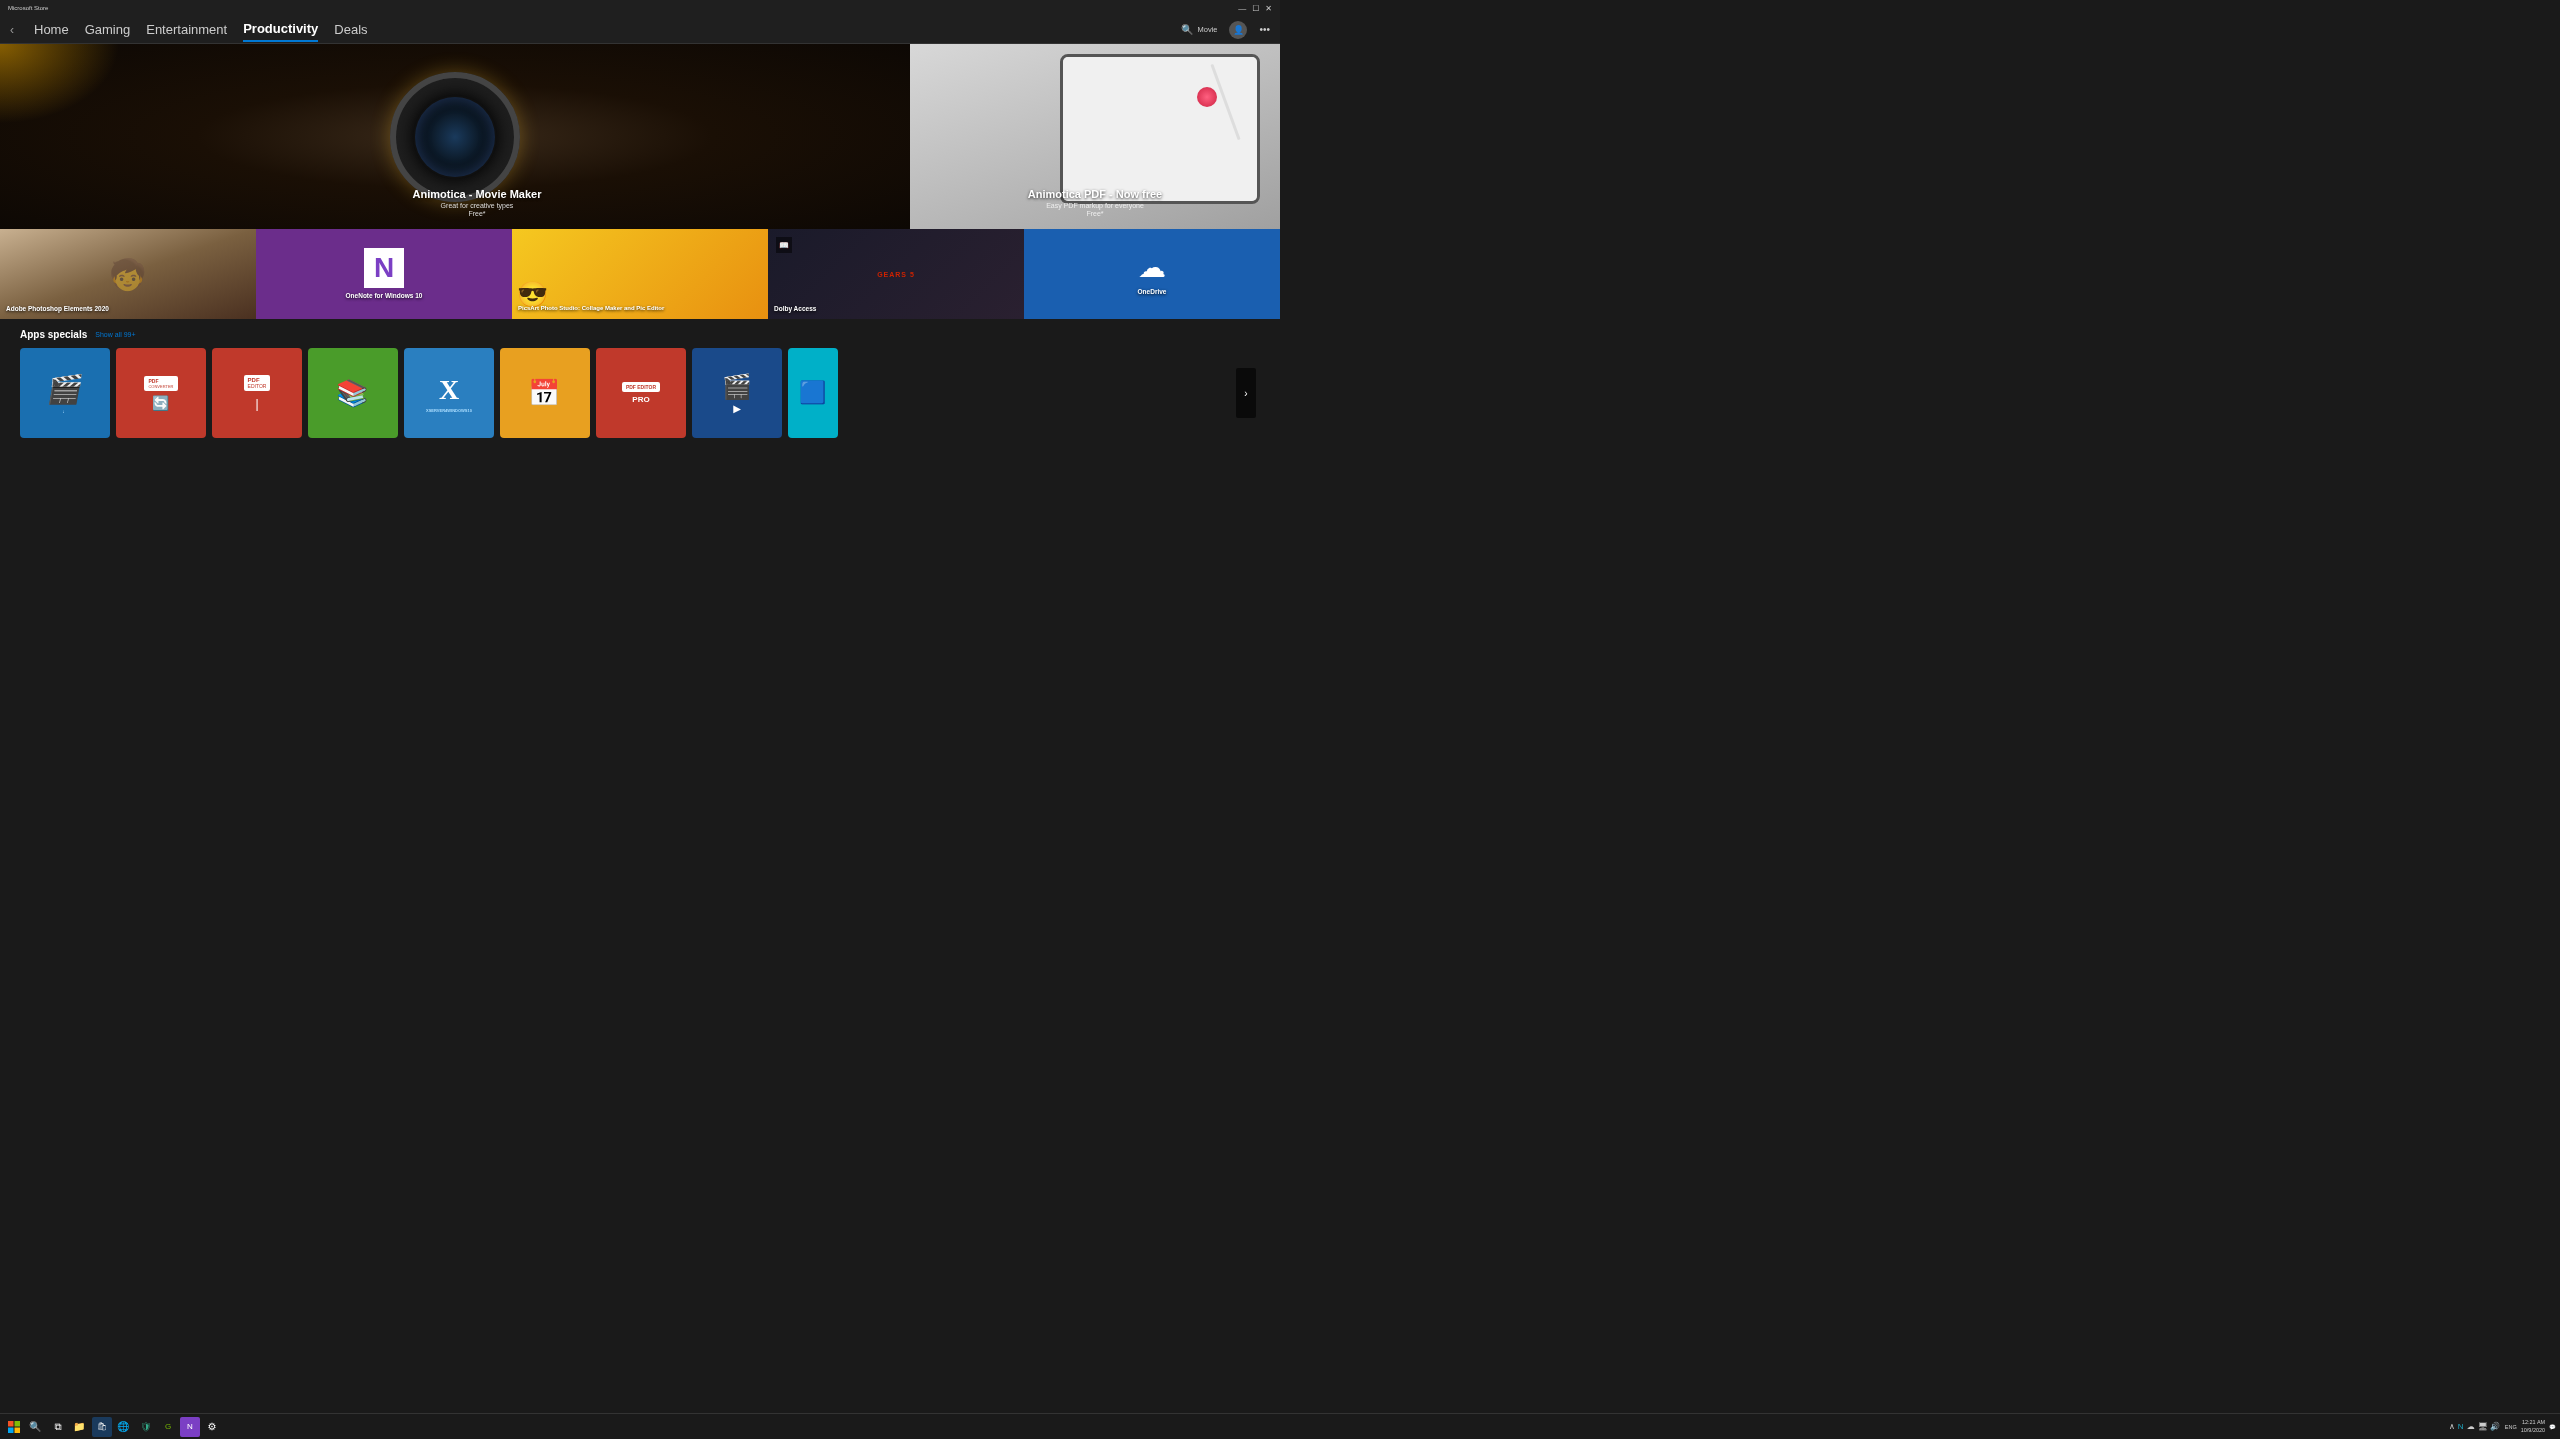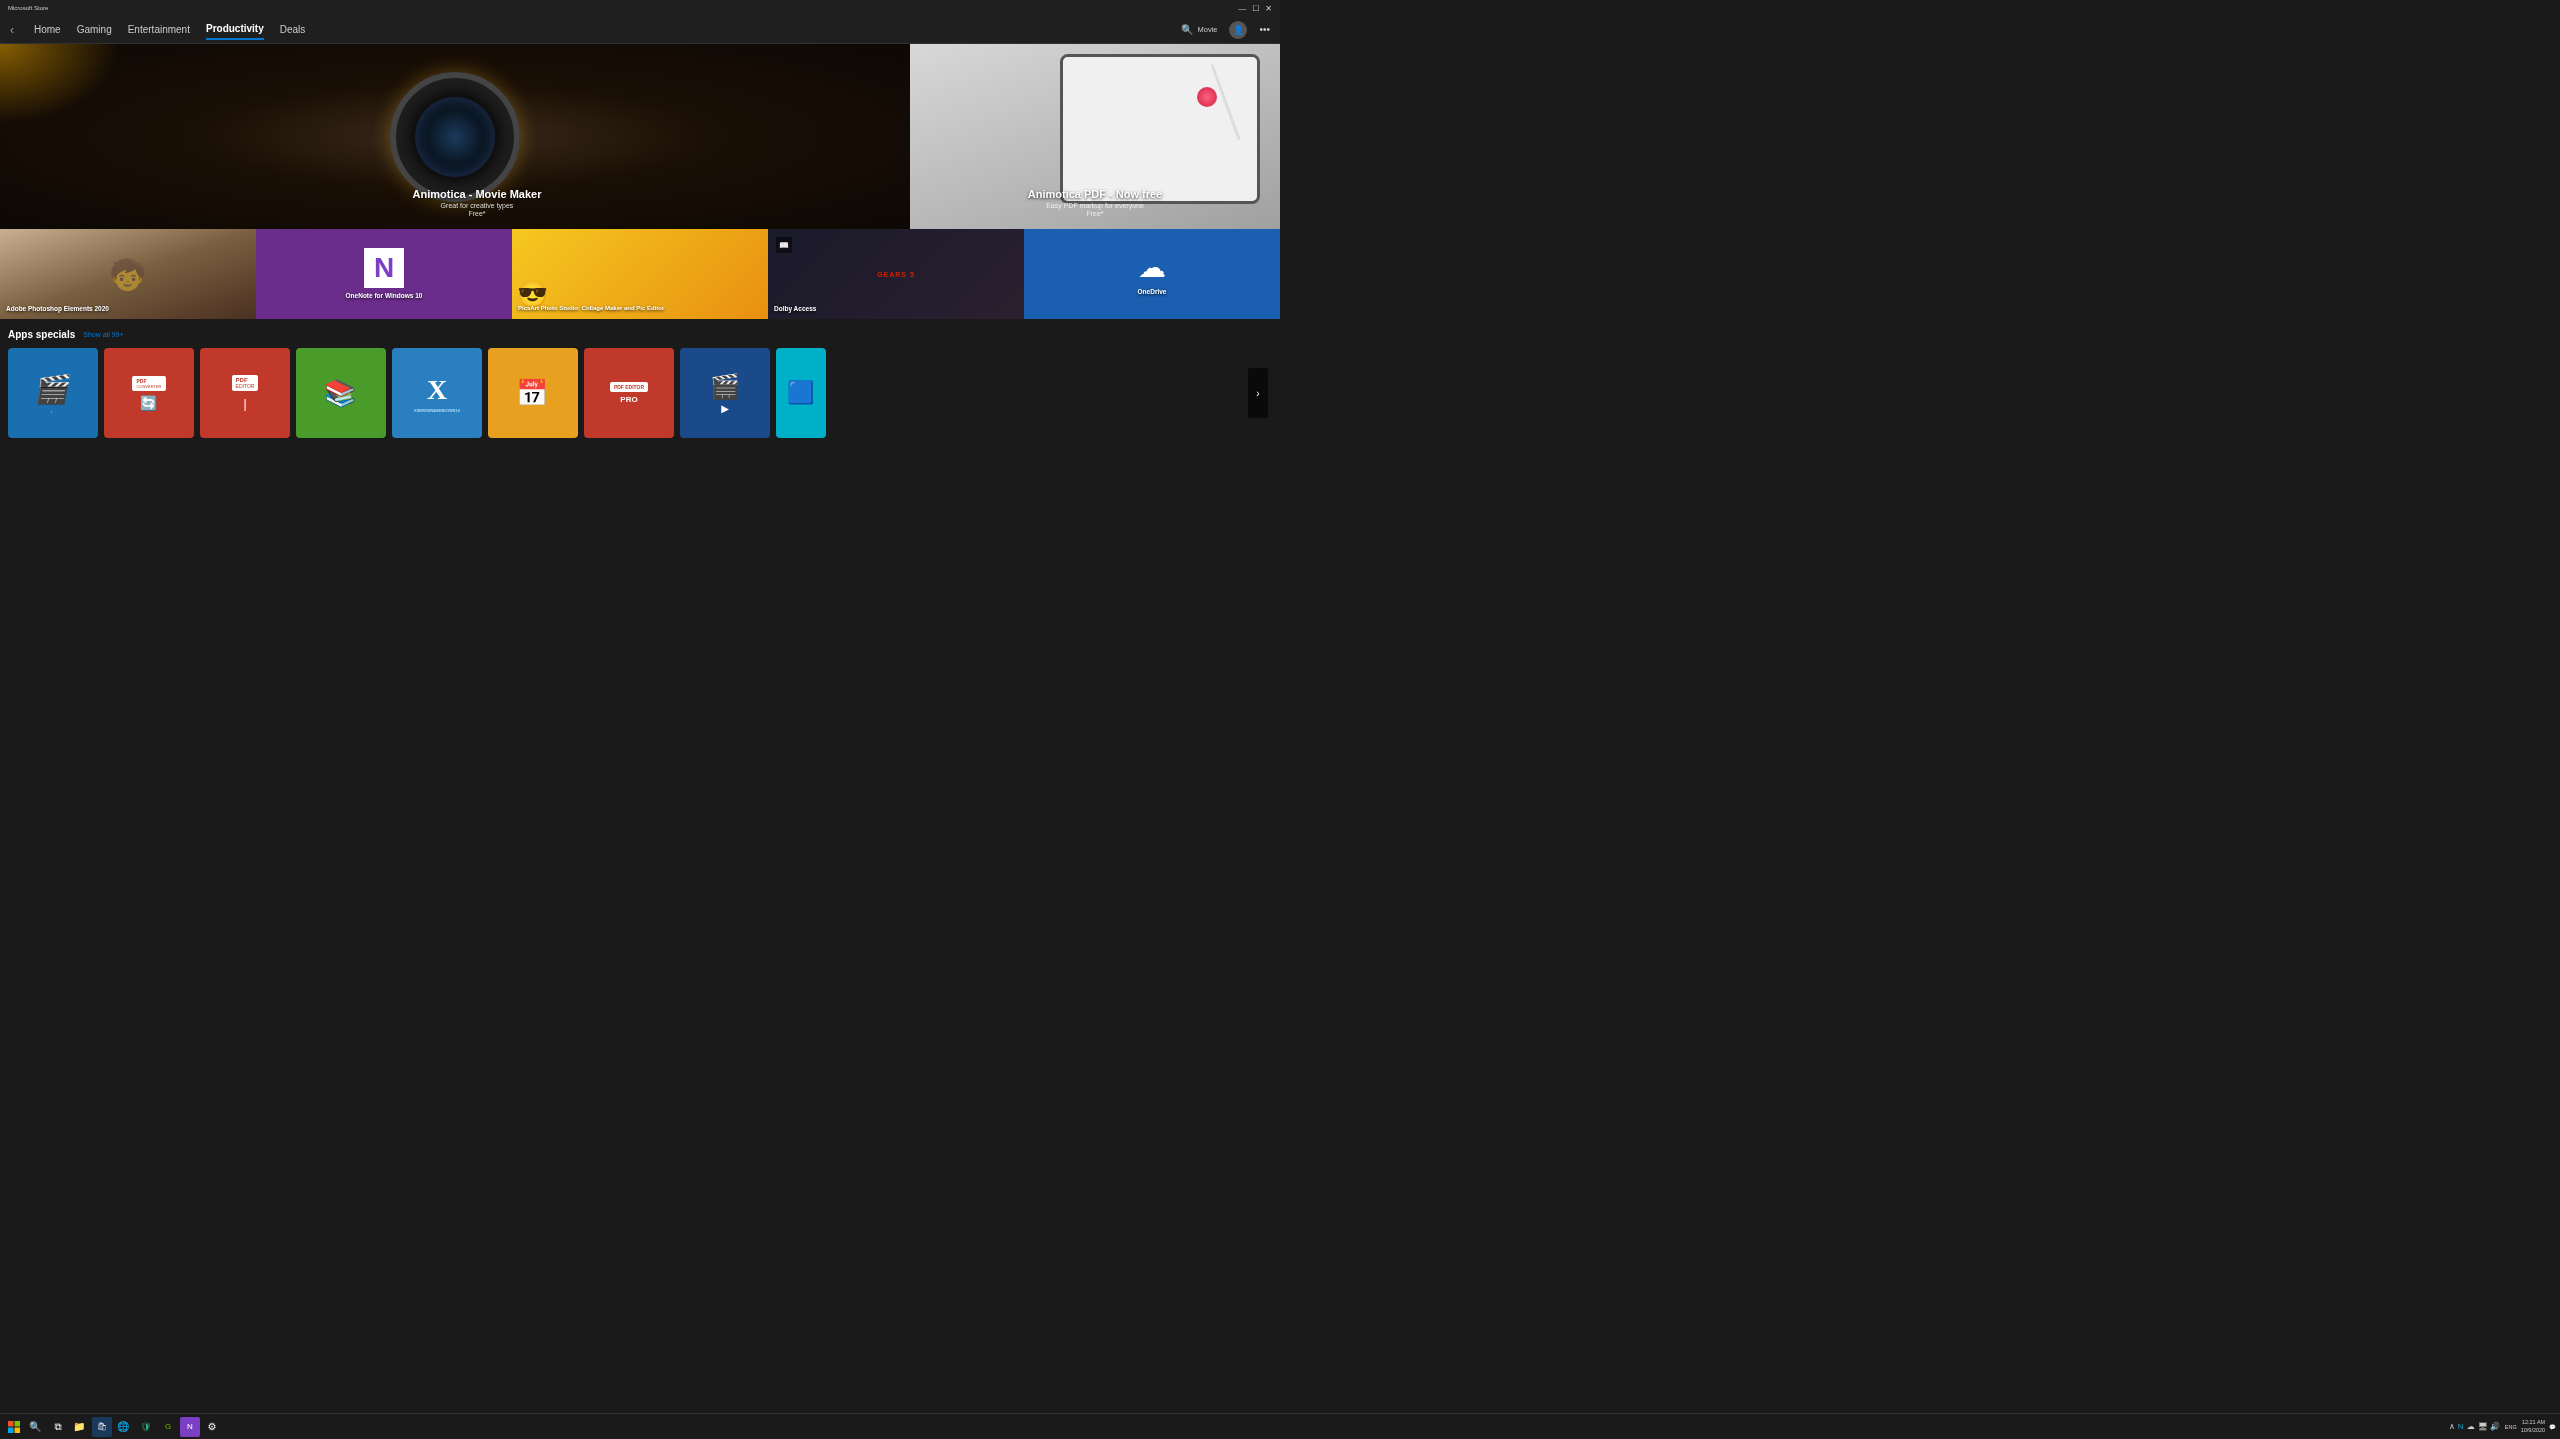--- a/index.html
+++ b/index.html
@@ -35,21 +35,21 @@
       gap: 16px;
       border-bottom: 1px solid #333;
     }
     .nav-back {
       color: #999;
       font-size: 12px;
       cursor: pointer;
       margin-right: 4px;
     }
     .nav-item {
-      font-size: 10px;
+      font-size: 13px;
       color: #ccc;
       cursor: pointer;
       padding: 4px 0;
       white-space: nowrap;
     }
     .nav-item.active {
       color: #fff;
       border-bottom: 2px solid #0078d4;
       font-weight: bold;
     }
@@ -222,21 +222,21 @@
       margin-bottom: 4px;
     }
     .cloud-icon {
       font-size: 28px;
       color: #fff;
       margin-bottom: 4px;
     }
 
     
     #apps-specials {
-      padding: 10px 8px 6px;
+      padding: 10px 20px 6px;
       background: #1a1a1a;
     }
     .section-header {
       display: flex;
       align-items: center;
       gap: 8px;
       margin-bottom: 8px;
     }
     .section-title { font-size: 10px; font-weight: 600; }
     .show-all { font-size: 7px; color: #0078d4; cursor: pointer; }

